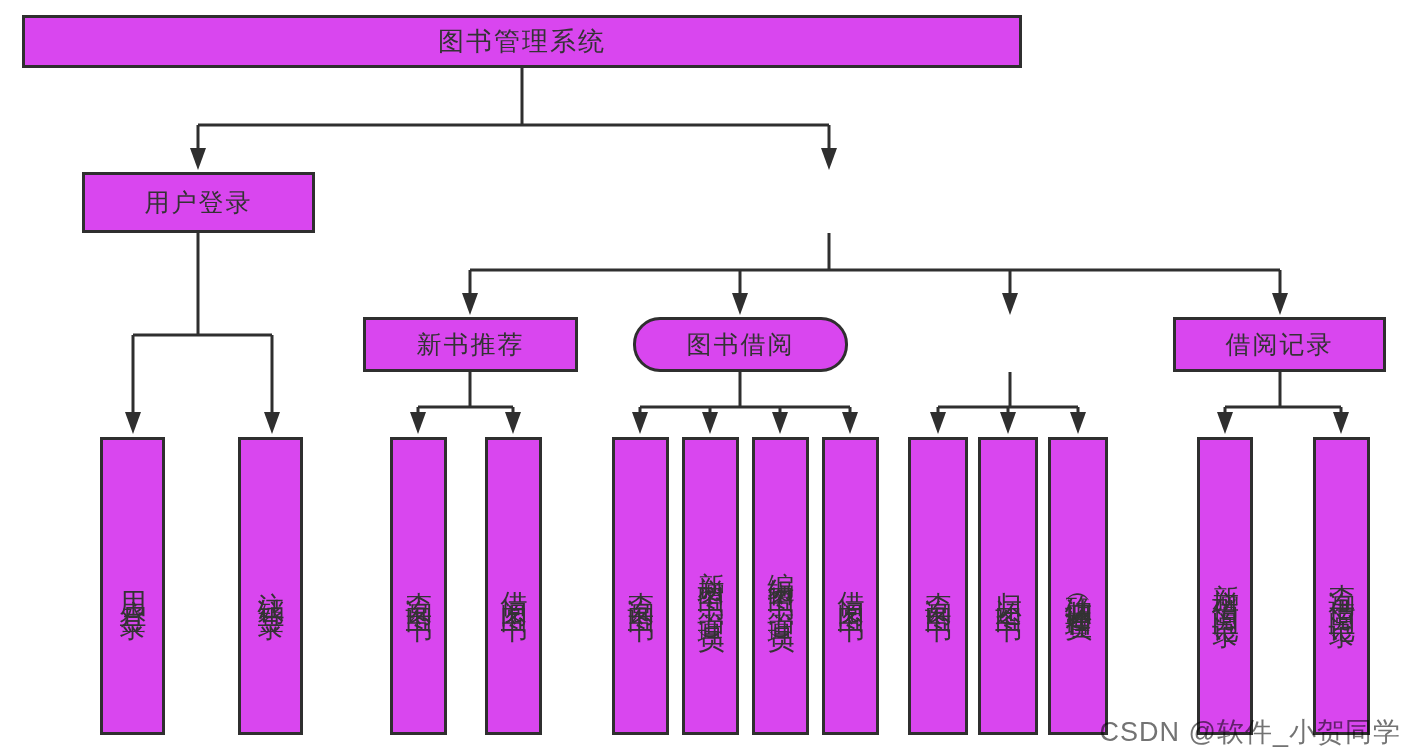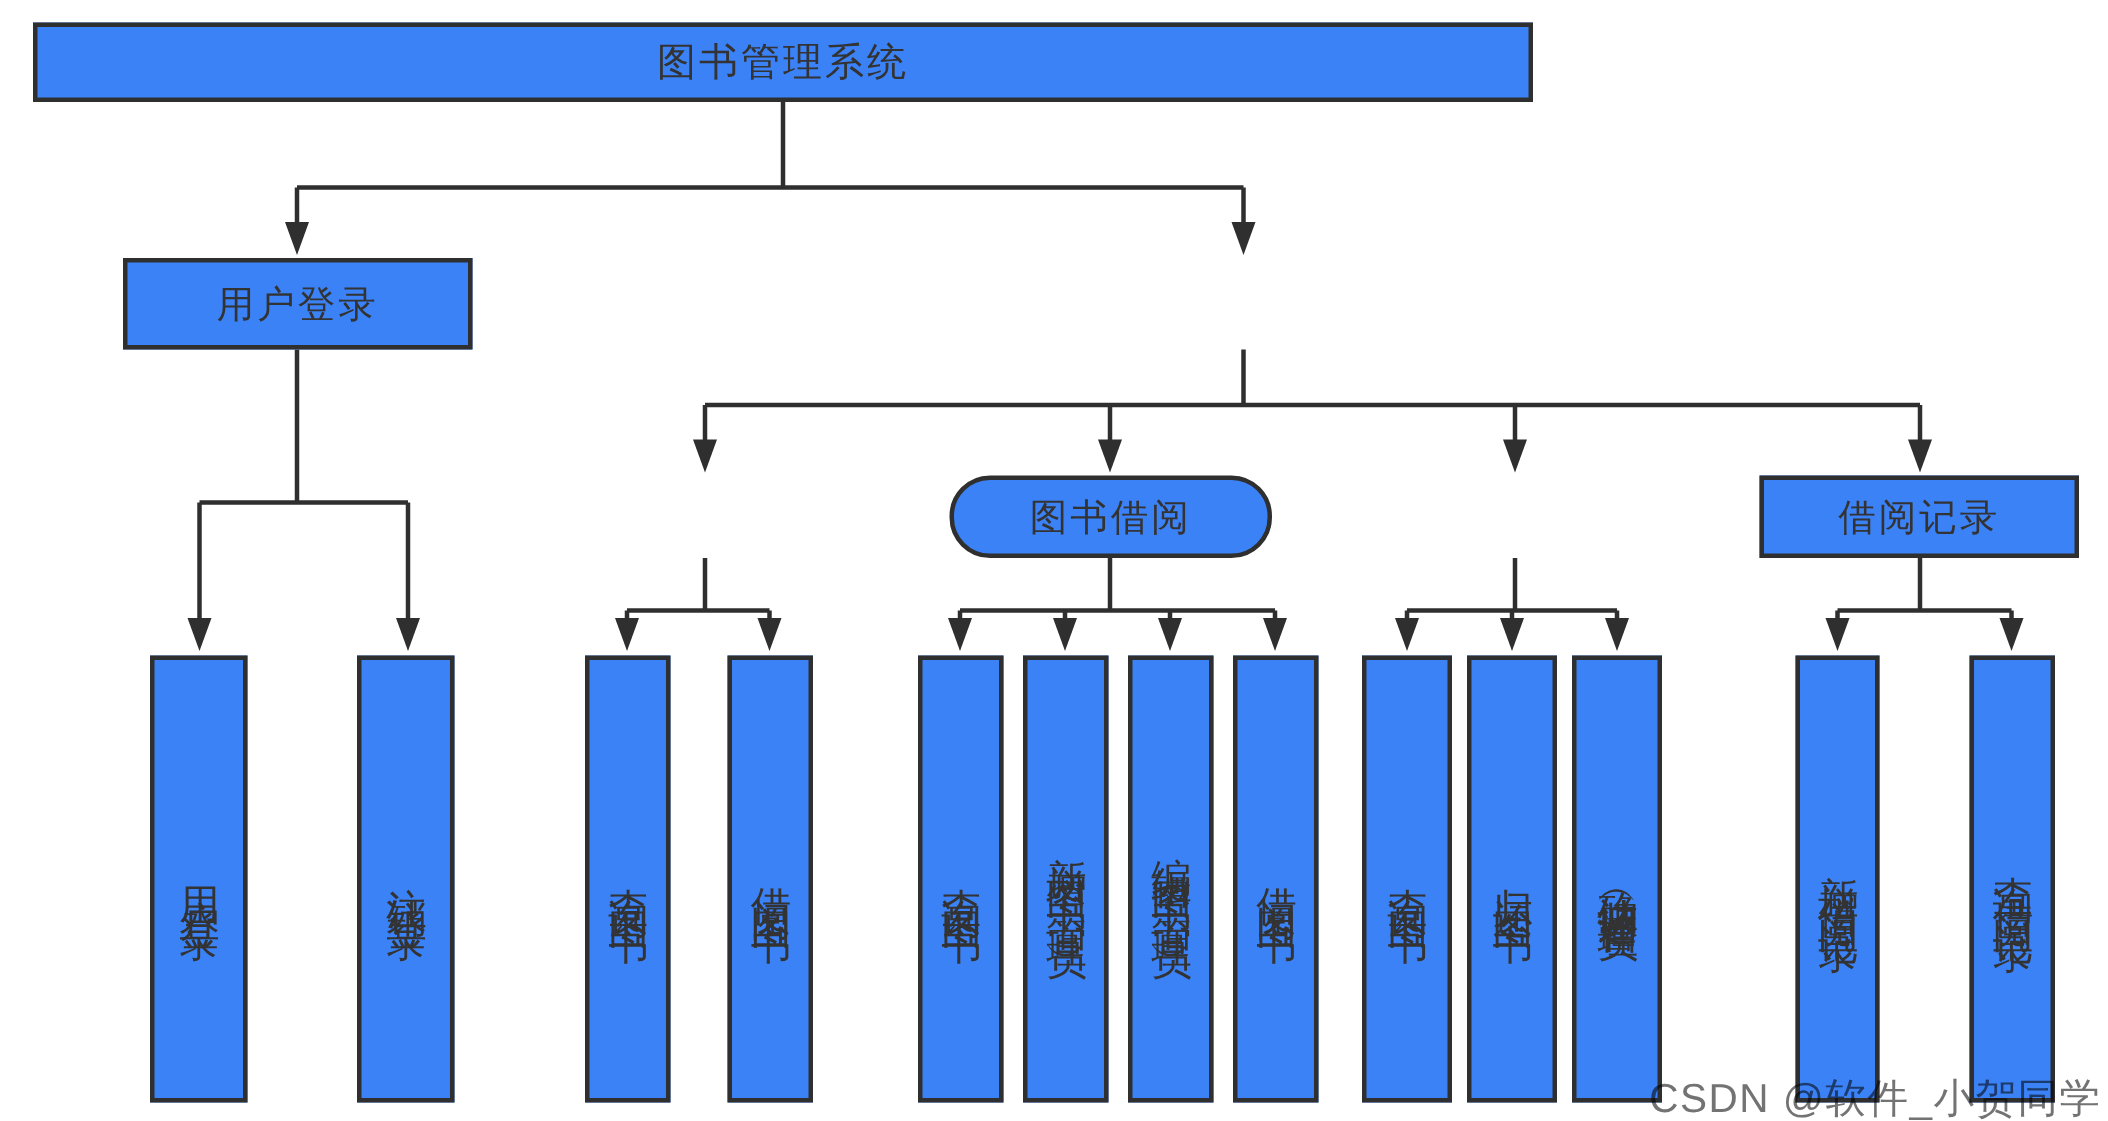--- a/index.html
+++ b/index.html
@@ -13,21 +13,21 @@
     overflow: hidden;
   }
   svg.connectors {
     position: absolute;
     left: 0; top: 0;
     width: 1405px; height: 747px;
     z-index: 1;
   }
   .node {
     position: absolute;
-    background: #3b82f6;
+    background: #d946ef;
     border: 3px solid #2f2f2f;
     box-sizing: border-box;
     display: flex;
     align-items: center;
     justify-content: center;
     z-index: 2;
   }
   .hbox .label {
     font-size: 25px;
     letter-spacing: 2px;
@@ -133,20 +133,23 @@
   </svg>
 
   <div class="node hbox root-box" style="left:22px; top:15px; width:1000px; height:53px;">
     <span class="label">图书管理系统</span>
   </div>
 
   <div class="node hbox" style="left:82px; top:172px; width:233px; height:61px;">
     <span class="label">用户登录</span>
   </div>
 
+  <div class="node hbox" style="left:363px; top:317px; width:215px; height:55px;">
+    <span class="label">新书推荐</span>
+  </div>
   <div class="node hbox" style="left:633px; top:317px; width:215px; height:55px;border-radius:27px;">
     <span class="label">图书借阅</span>
   </div>
   <div class="node hbox" style="left:1173px; top:317px; width:213px; height:55px;">
     <span class="label">借阅记录</span>
   </div>
 
   <div class="node leaf" style="left:100px; width:65px;">
     <span class="label">用户登录</span>
   </div>

